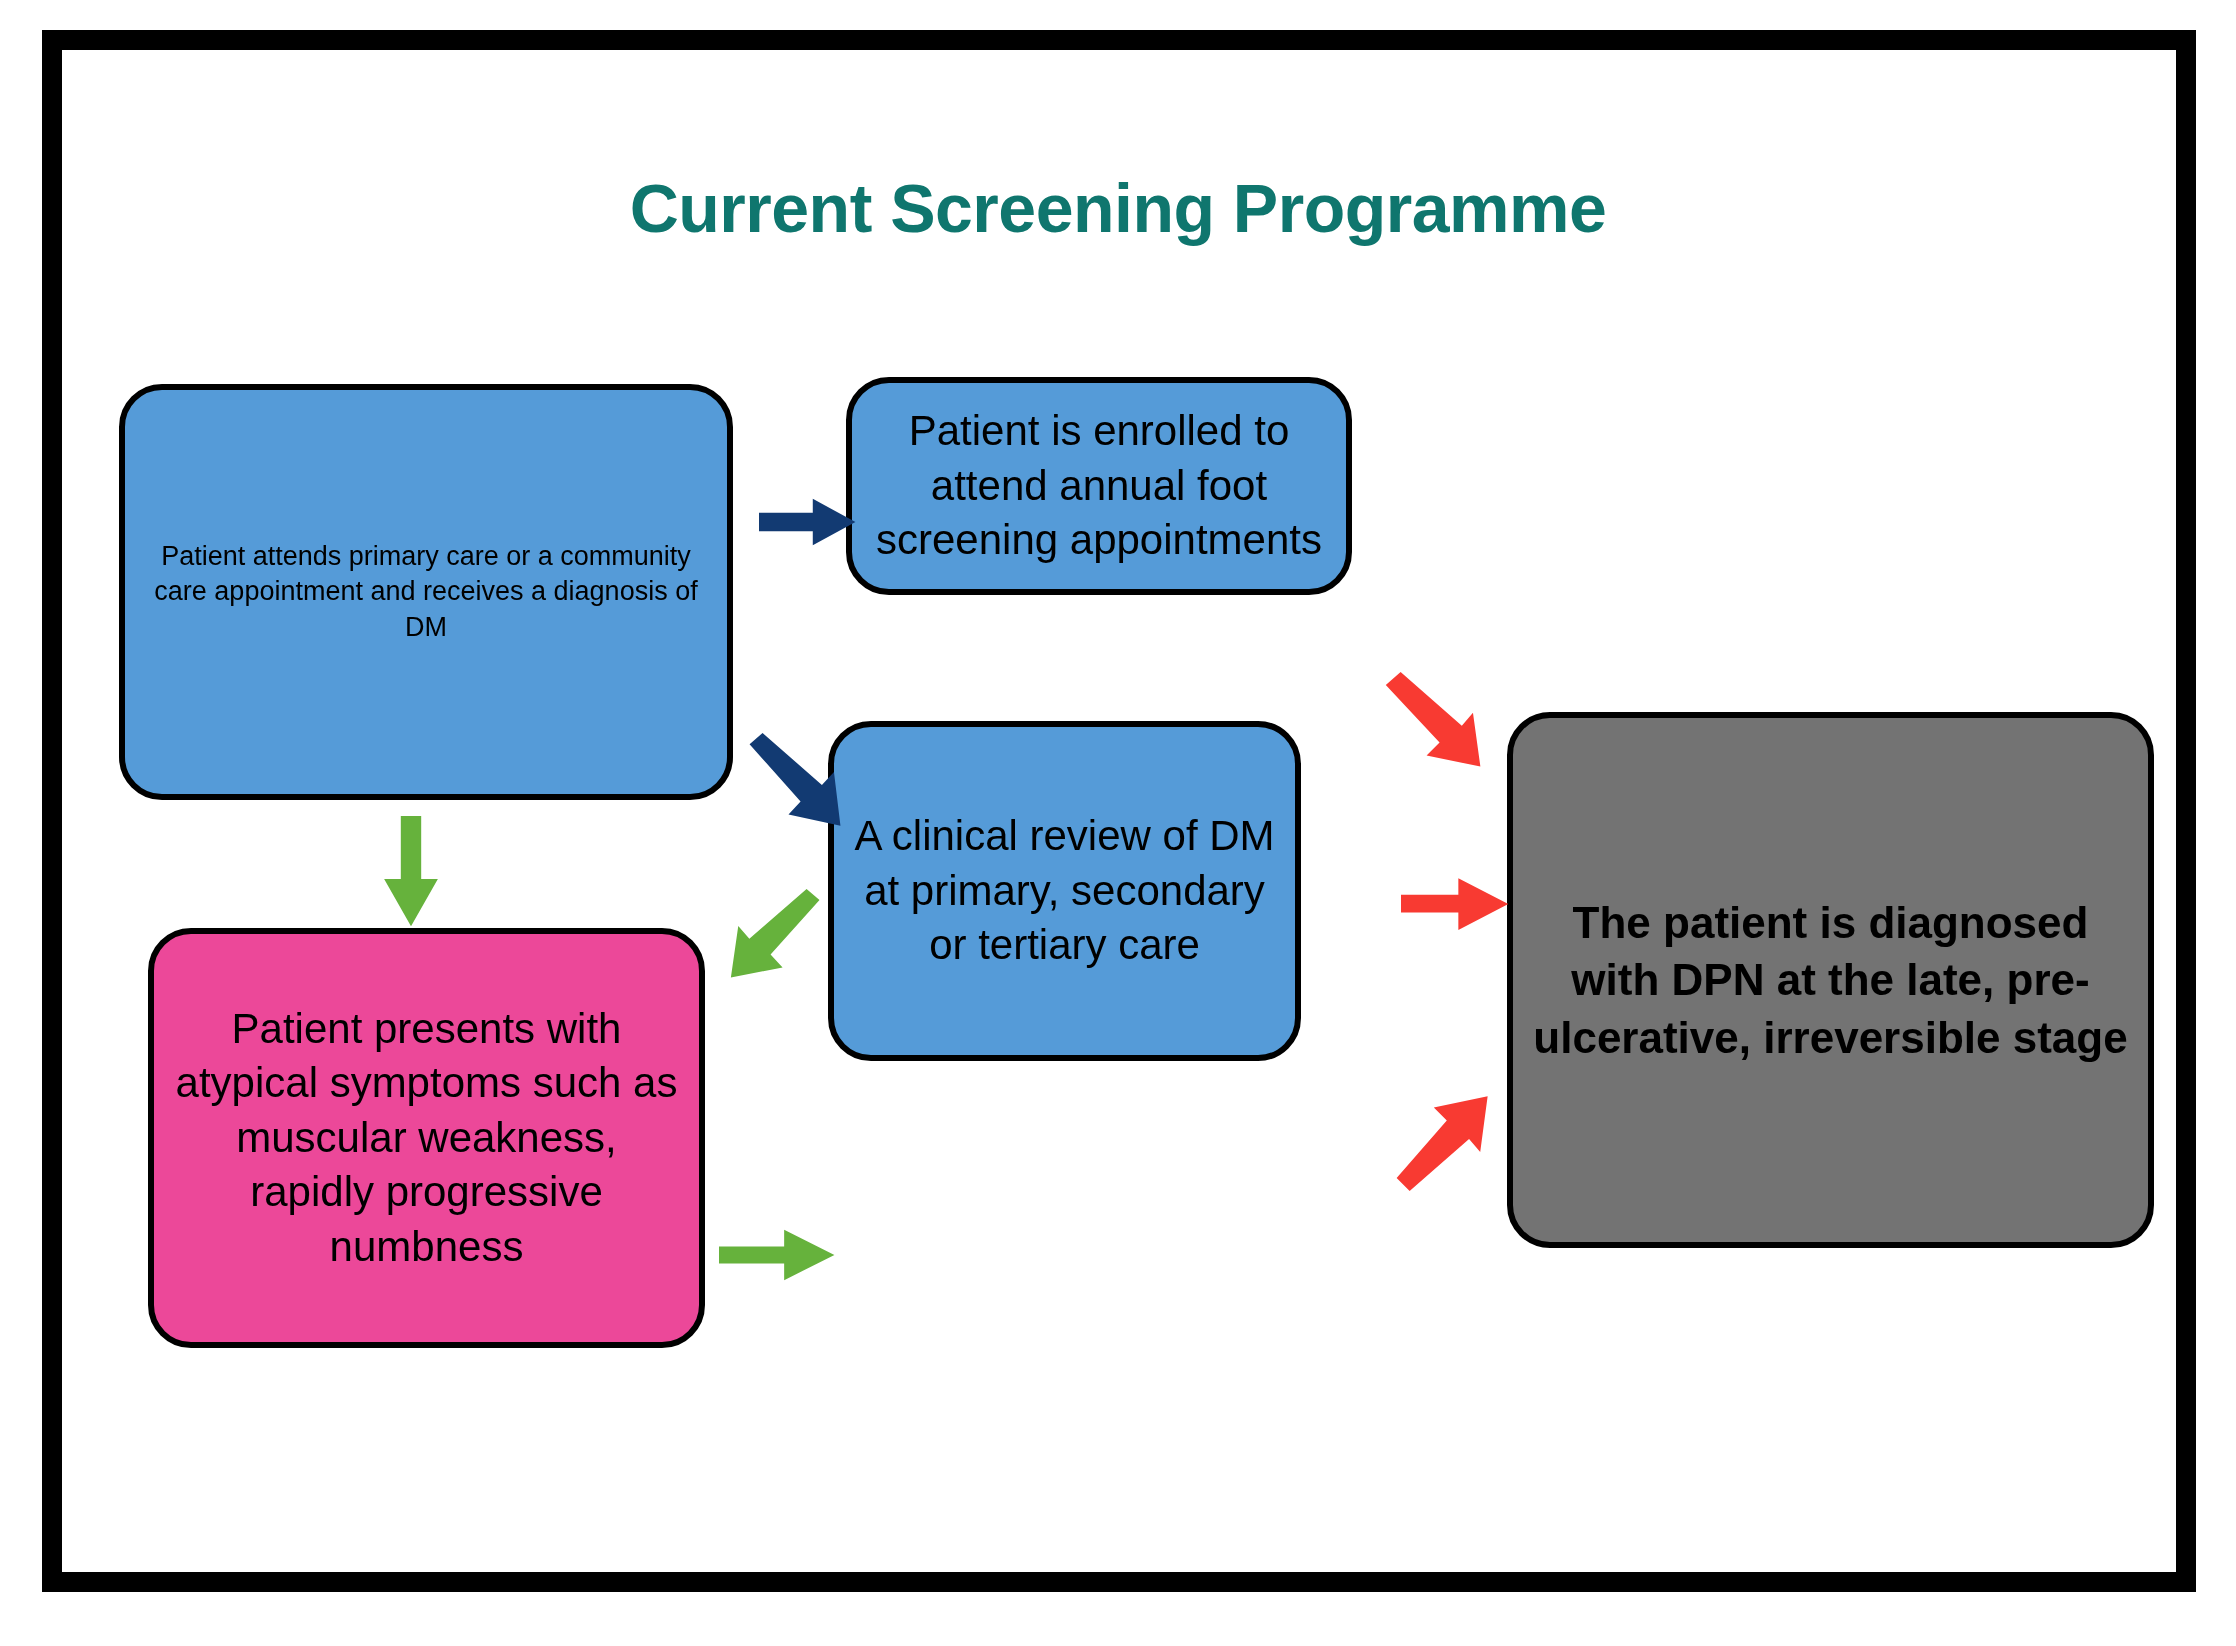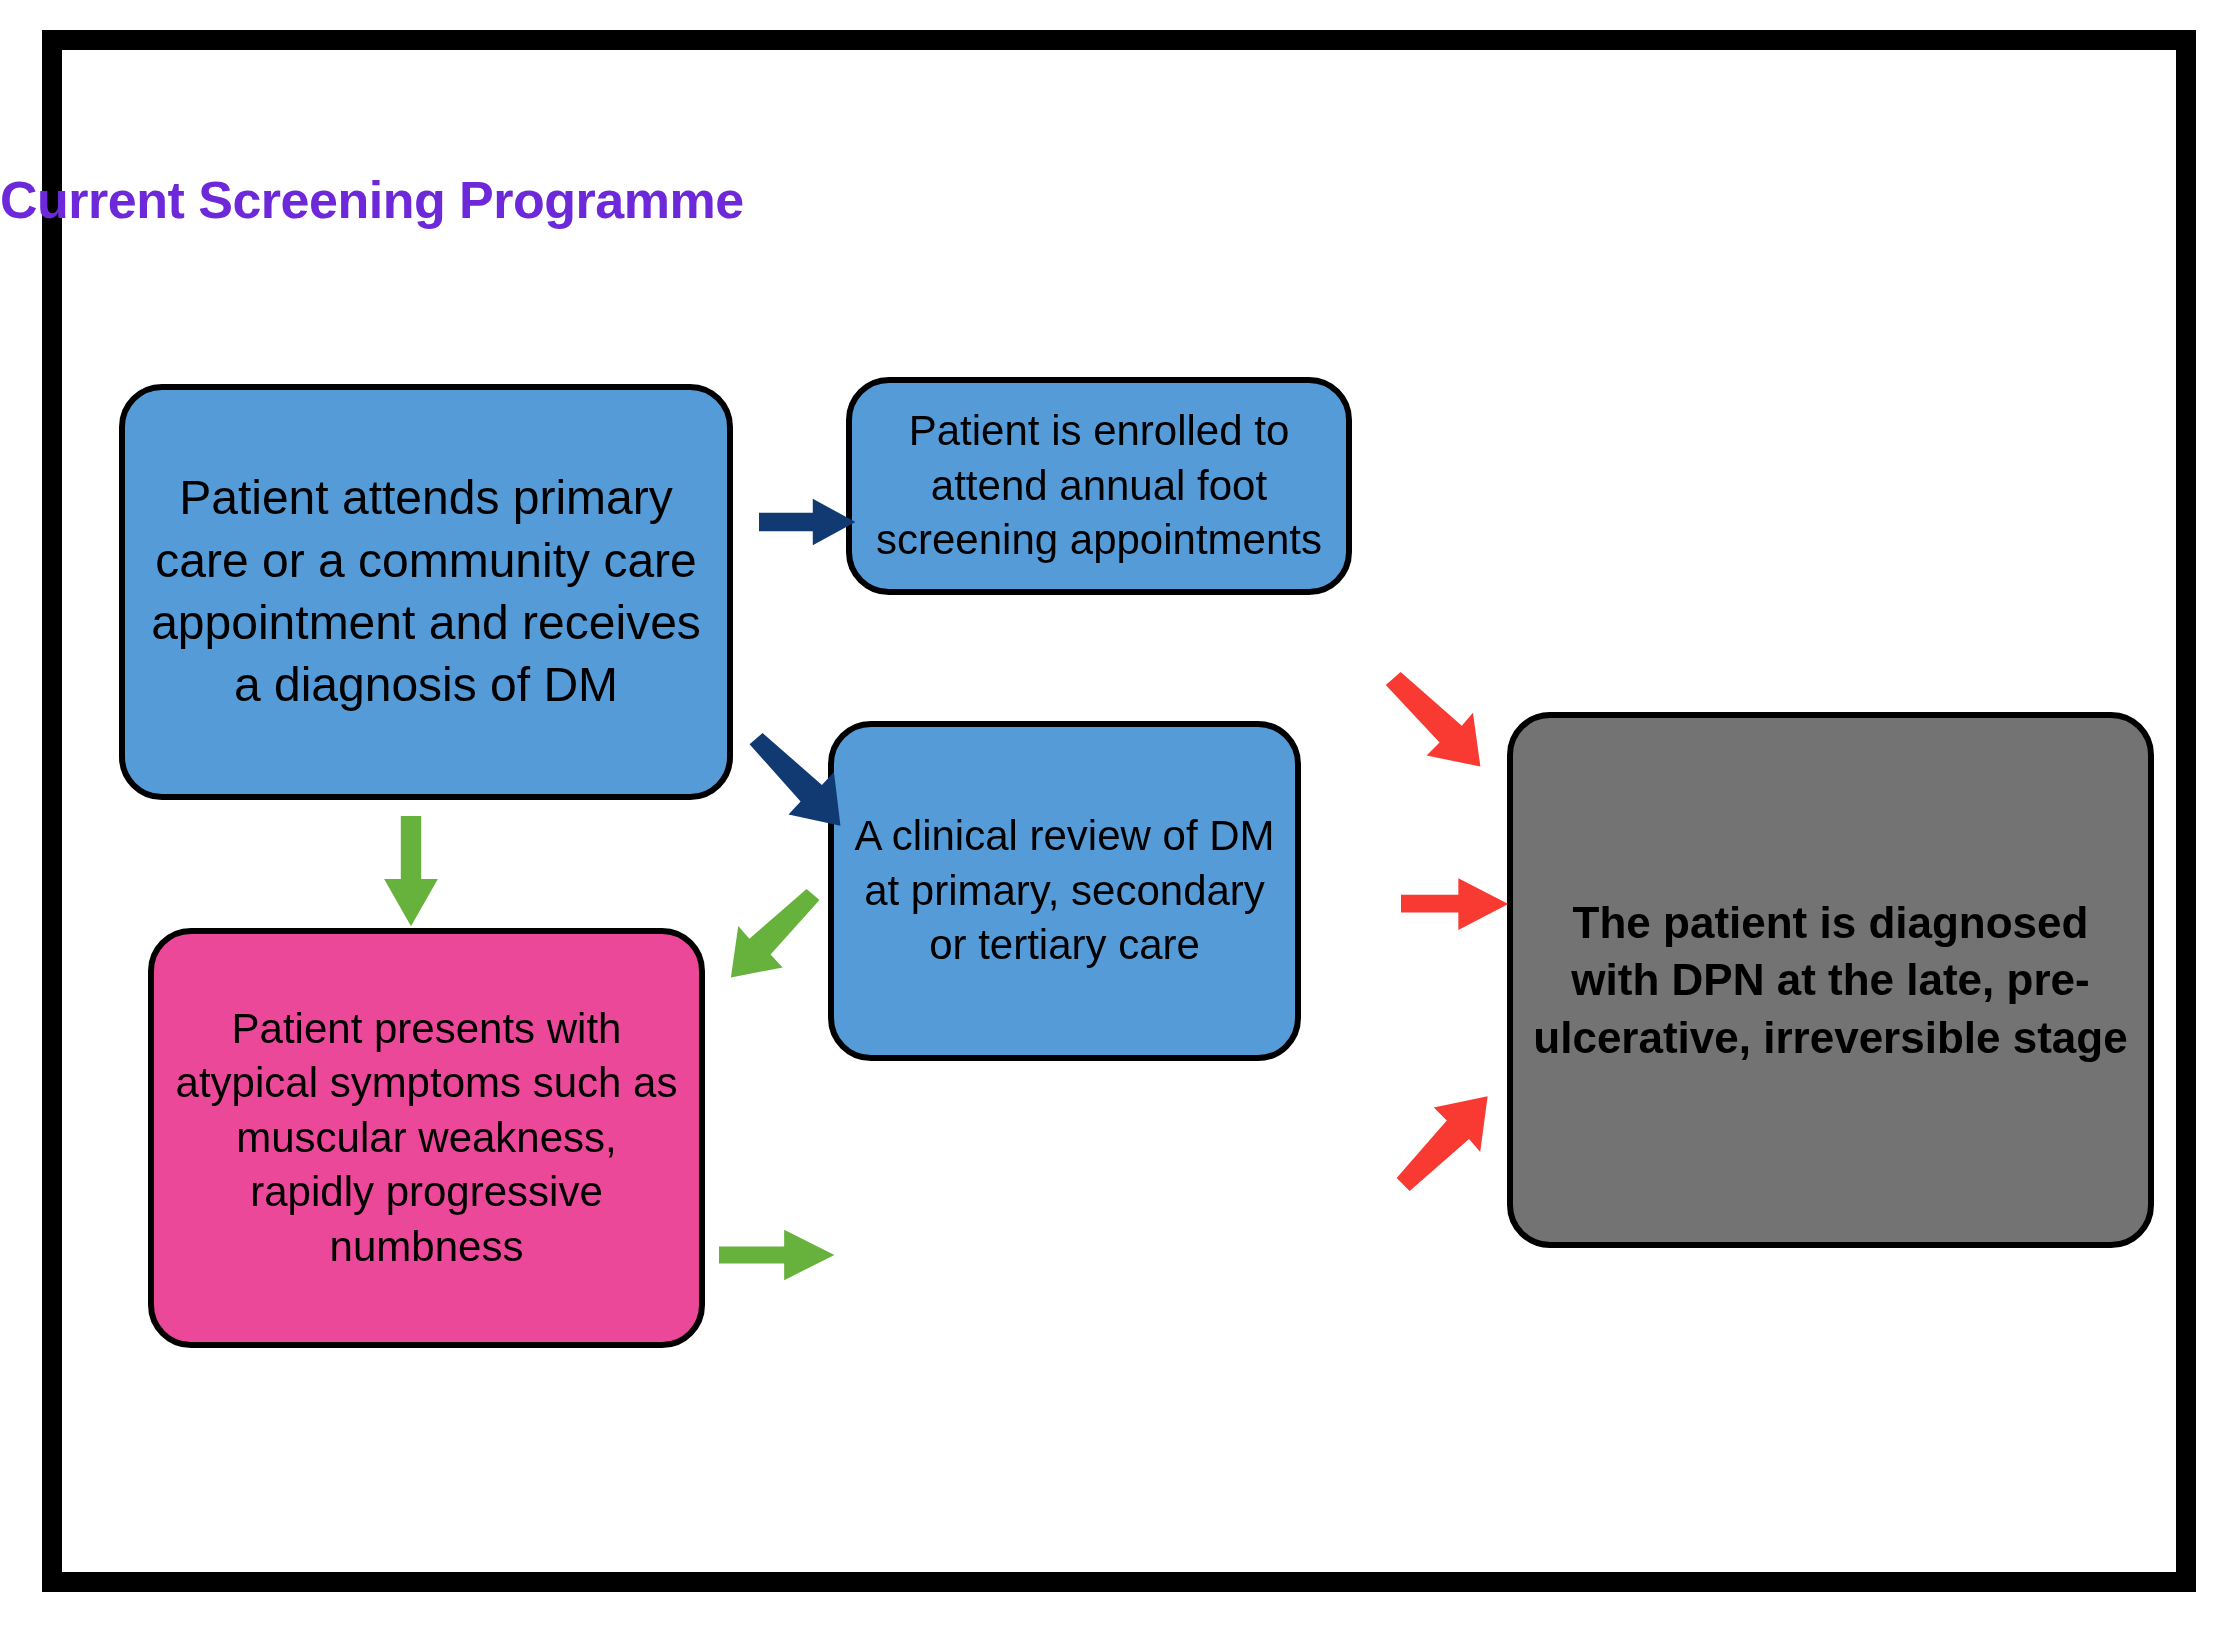--- a/index.html
+++ b/index.html
@@ -25,23 +25,24 @@
     border: 20.4px solid #000000;
     box-sizing: border-box;
     background: transparent;
   }
   
   #title {
     position: absolute;
     left: 0;
     top: 174px;
     width: 2236px;
-    font-size: 52px;
+    text-align: center;
+    font-size: 68px;
     font-weight: bold;
-    color: #6d28d9;
+    color: #0f766e;
     letter-spacing: -0.5px;
     line-height: 1;
     font-family: "Liberation Sans", sans-serif;
   }
   
   .node {
     position: absolute;
     box-sizing: border-box;
     border: 6.5px solid #000000;
     border-radius: 43px;
@@ -53,21 +54,21 @@
     font-family: "Liberation Sans", sans-serif;
     line-height: 1.30;
     padding: 9.3px 16.7px;
   }
   .node .txt { display: block; width: 100%; }
   .node.blue  { background: #559BD8; }
   .node.green { background: #ec4899; }
   .node.red   { background: #737373; font-weight: bold; }
 
   
-  #node-dm-diagnosis      { left: 119px;  top: 384px;  width: 614px; height: 416px; font-size: 48px; }
+  #node-dm-diagnosis      { left: 119px;  top: 384px;  width: 614px; height: 416px; font-size: 27px; }
   #node-annual-screening  { left: 846px;  top: 377px;  width: 506px; height: 218px; font-size: 42px; }
   #node-clinical-review   { left: 828px;  top: 721px;  width: 473px; height: 340px; font-size: 42px; }
   #node-atypical-symptoms { left: 148px;  top: 928px; width: 557px; height: 420px; font-size: 42px; }
   #node-specialist-referral{ left: 849px; top: 1098px; width: 538px; height: 377px; font-size: 42px; }
   #node-dpn-late-diagnosis{ left: 1507px; top: 712px;  width: 647px; height: 536px; font-size: 44px; }
 
   
   .arrow { position: absolute; }
   .arrow svg { display: block; overflow: visible; }
 </style>

